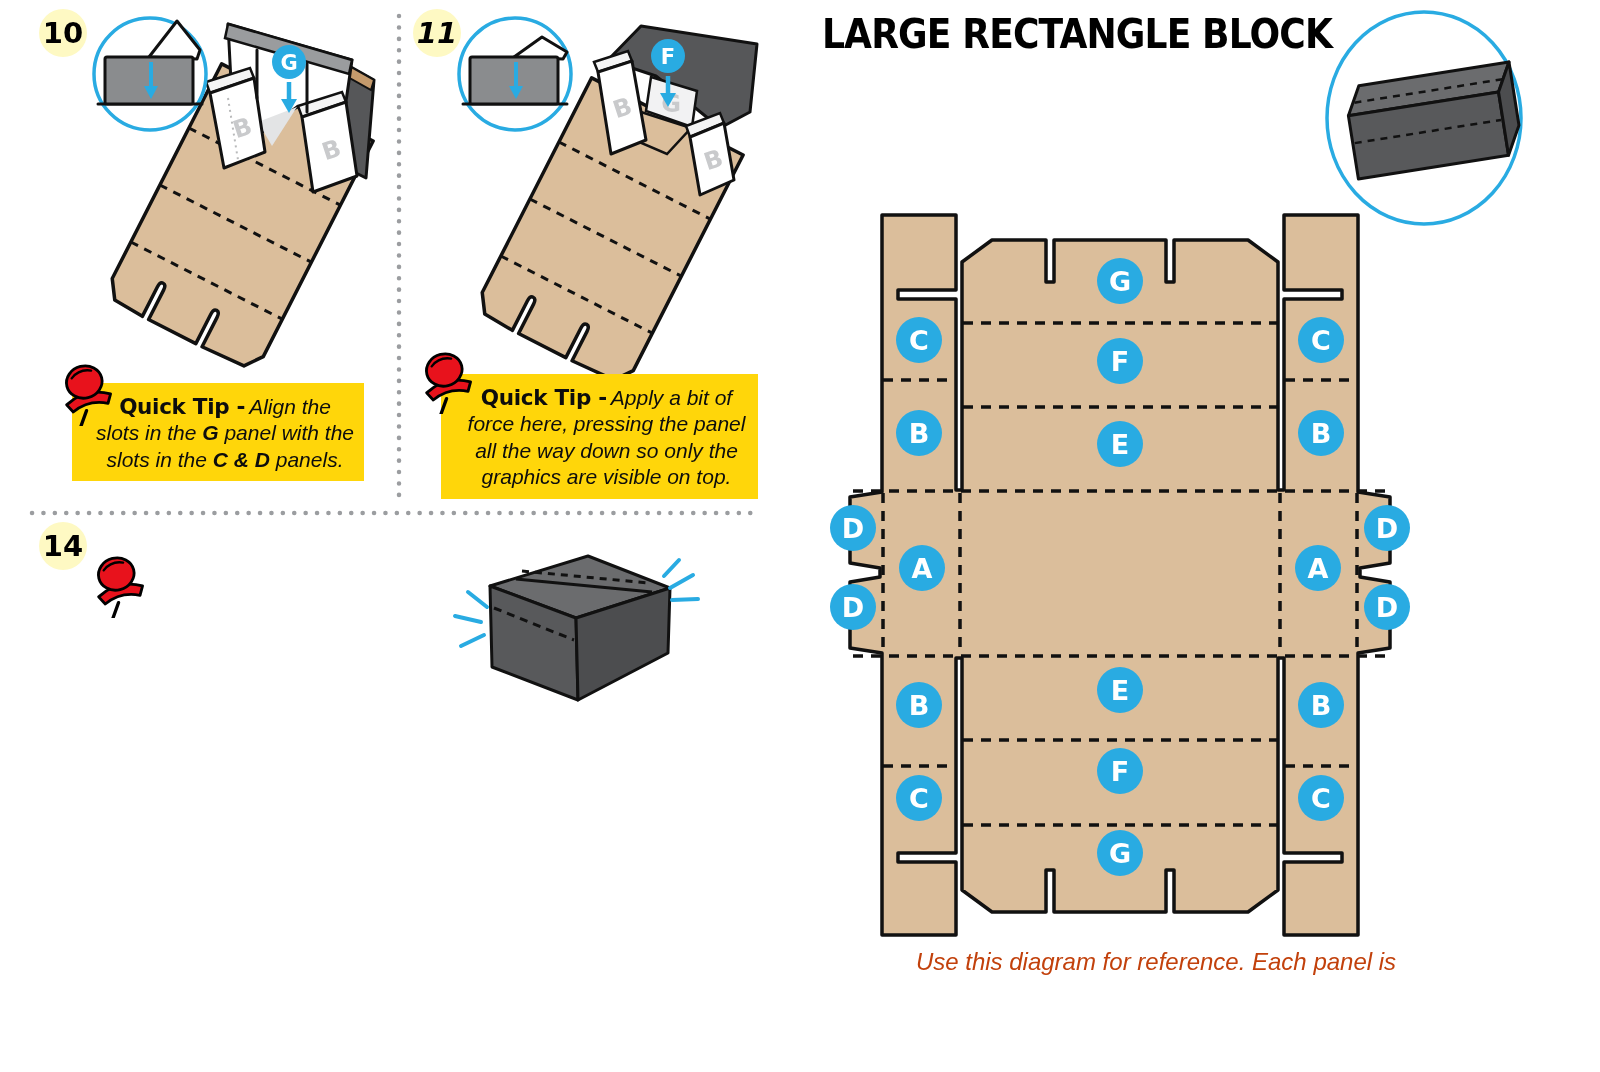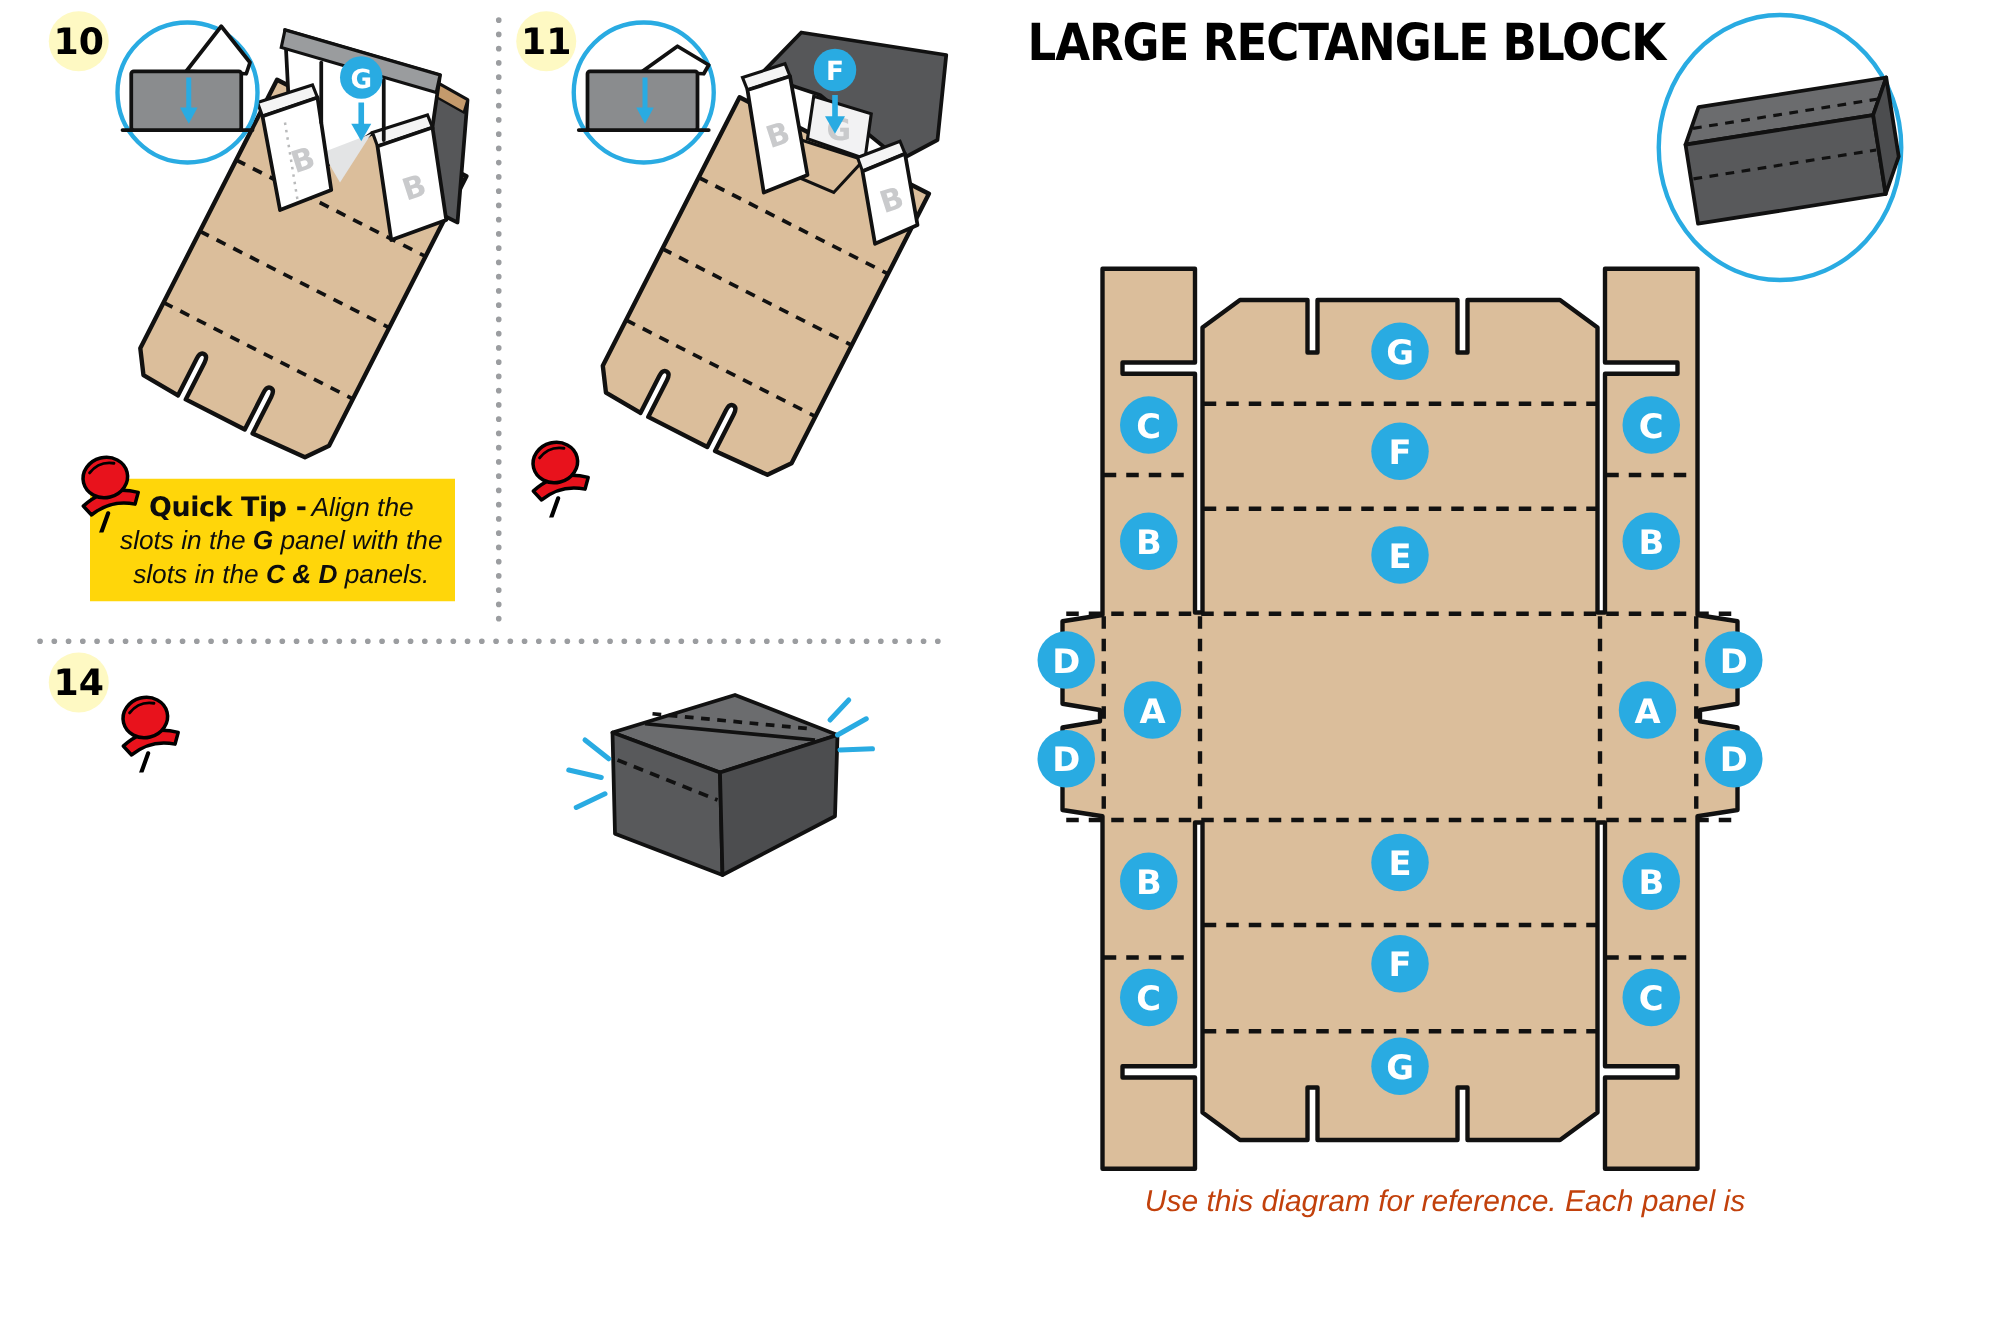--- a/index.html
+++ b/index.html
@@ -9,21 +9,21 @@
 
   .title{position:absolute;left:822px;top:10px;width:560px;
          font-family:"DejaVu Sans",sans-serif;font-weight:900;font-size:41px;
          letter-spacing:-1px;color:#000;transform:scaleX(.88);transform-origin:left top;
          white-space:nowrap;}
 
   .badge{position:absolute;width:48px;height:48px;border-radius:50%;
          background:#fef9c3;display:flex;align-items:center;justify-content:center;
          font-family:"DejaVu Sans",sans-serif;font-weight:900;font-size:29px;color:#000;}
   #badge-10{left:39px;top:9px;}
-  #badge-11{left:413px;top:9px;}
+  #badge-11{left:413px;top:9px;font-style:italic;}
   #badge-12{left:39px;top:522px;}
 
   .tip{position:absolute;background:#FFD60A;text-align:center;
        font-family:"Liberation Sans",sans-serif;font-size:21px;font-style:italic;
        line-height:1.26;color:#0d0d0d;padding:10px 10px 8px 24px;box-sizing:border-box;}
   .tip .lbl{font-family:"DejaVu Sans",sans-serif;font-style:normal;font-weight:900;
             font-size:21.5px;letter-spacing:-.3px;padding-right:4px;}
   .tip b{font-weight:800;}
   #tip-10{left:72px;top:383px;width:292px;min-height:95px;}
   #tip-11{left:441px;top:374px;width:317px;min-height:120px;}
@@ -262,20 +262,23 @@
     <span>11</span>
   </div>
   <div class="badge" id="badge-12">
     <span>14</span>
   </div>
 
   <div class="tip" id="tip-10">
     <span class="lbl">Quick Tip -</span><i><span>Align the slots in the </span><b>G</b><span> panel with the slots in the </span><b>C &amp; D</b><span> panels.</span></i>
   </div>
 
+  <div class="tip" id="tip-11">
+    <span class="lbl">Quick Tip -</span><i><span>Apply a bit of force here, pressing the panel all the way down so only the graphics are visible on top.</span></i>
+  </div>
 
 
   <svg class="pin" id="pin-10" viewBox="0 0 60 70">
     <use href="#pushpin-proto" transform="rotate(-14 30 35)"></use>
   </svg>
   <svg class="pin" id="pin-11" viewBox="0 0 60 70">
     <use href="#pushpin-proto" transform="rotate(-14 30 35)"></use>
   </svg>
   <svg class="pin" id="pin-12" viewBox="0 0 60 70">
     <use href="#pushpin-proto" transform="rotate(-14 30 35)"></use>

